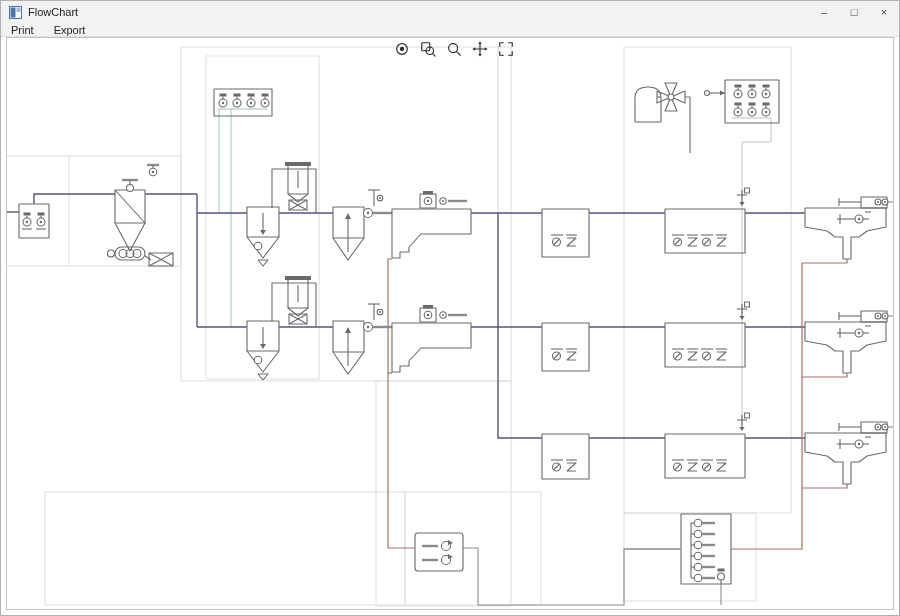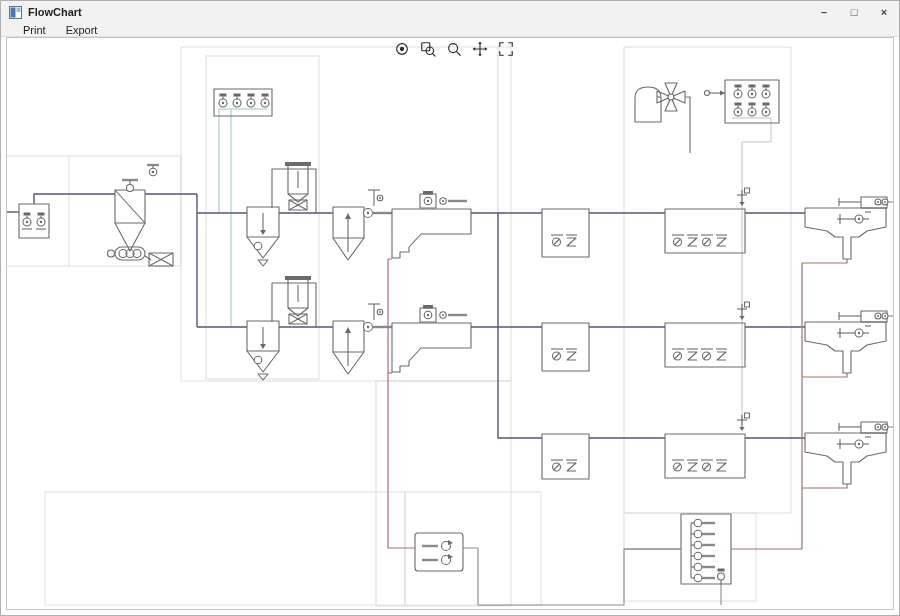--- a/index.html
+++ b/index.html
@@ -6,30 +6,30 @@
     --flow-main:#55557d; --flow-sludge:#a5716f; --flow-air:#c2c2c2;
     --flow-dosing:#9fc4bd; --equipment:#6a6a6a; --boundary:#dedede;
     --canvas-border:#c4c4c4; --chrome-bg:#f2f2f2; --icon-blue:#4a76a8;
   }
   html,body{margin:0;padding:0;background:#fff;}
   body{font-family:"Liberation Sans", sans-serif;}
   #win{position:relative;width:900px;height:616px;background:#fff;
        border:1px solid #b0b0b0;box-sizing:border-box;overflow:hidden;}
   
   .titlebar{position:absolute;left:0;top:0;width:100%;height:22px;
-    background:var(--chrome-bg);display:flex;align-items:center;font-weight:bold;}
+    background:var(--chrome-bg);display:flex;align-items:center;}
   .app-icon{width:13px;height:13px;margin:0 6px 0 8px;flex:0 0 auto;}
   .title-text{font-size:11px;color:#222;}
   .win-controls{position:absolute;right:0;top:0;height:22px;display:flex;}
   .win-btn{width:30px;height:22px;display:flex;align-items:center;justify-content:center;
     font-size:11px;color:#444;cursor:default;}
   
   .menubar{position:absolute;left:0;top:22px;width:100%;height:14px;
     background:var(--chrome-bg);border-bottom:1px solid #e0e0e0;
-    display:flex;align-items:center;padding-left:12px;box-sizing:border-box;}
+    display:flex;align-items:center;padding-left:0;box-sizing:border-box;}
   .menu-item{font-size:11px;color:#222;padding:0 10px;line-height:14px;}
   
   .canvas{position:absolute;left:5px;right:5px;top:36px;bottom:5px;
     border:1px solid var(--canvas-border);background:#fff;overflow:hidden;}
   .canvas svg.sheet{position:absolute;left:-6px;top:-37px;width:900px;height:616px;}
   
   .toolbar{position:absolute;left:385px;top:2px;display:flex;gap:7px;z-index:5;}
   .tool-btn{width:19px;height:18px;display:flex;align-items:center;justify-content:center;
     background:transparent;border:none;padding:0;}
   .tool-btn svg{width:16px;height:16px;}

